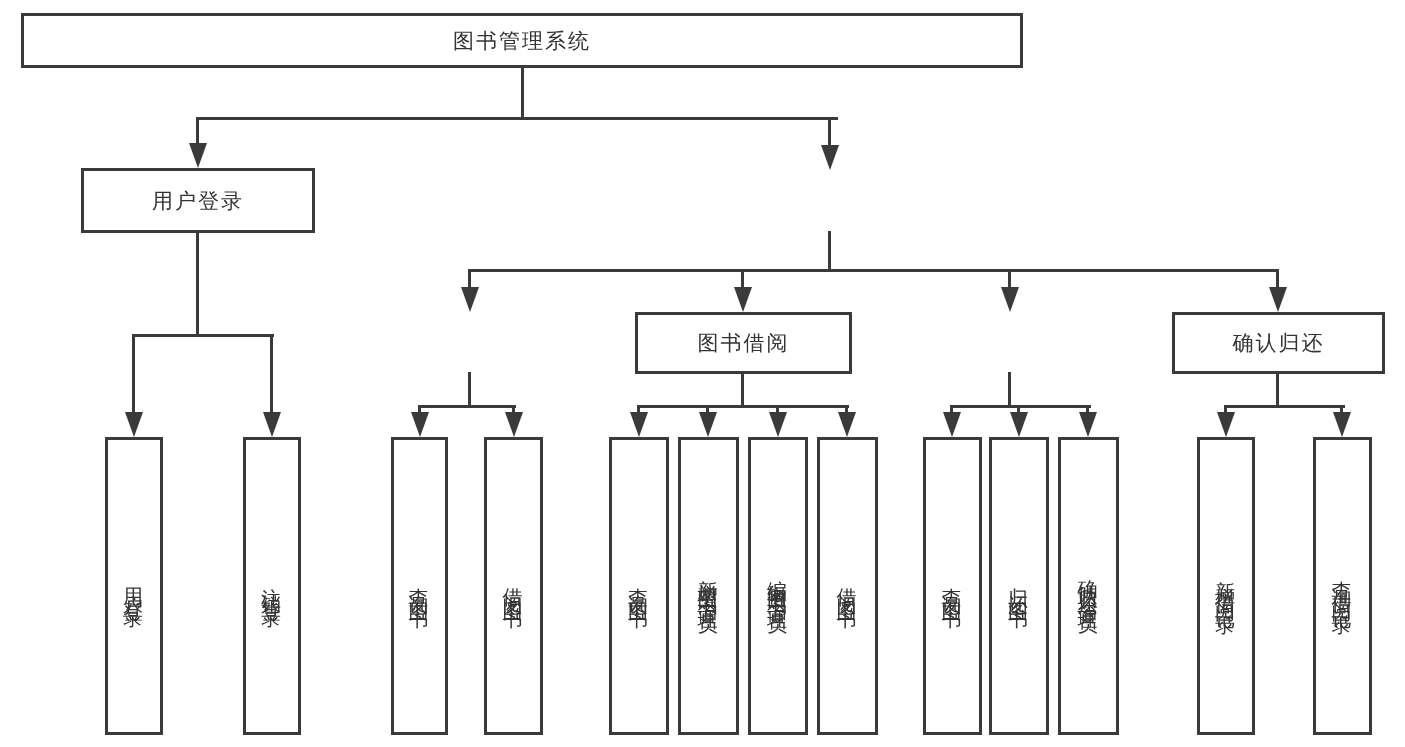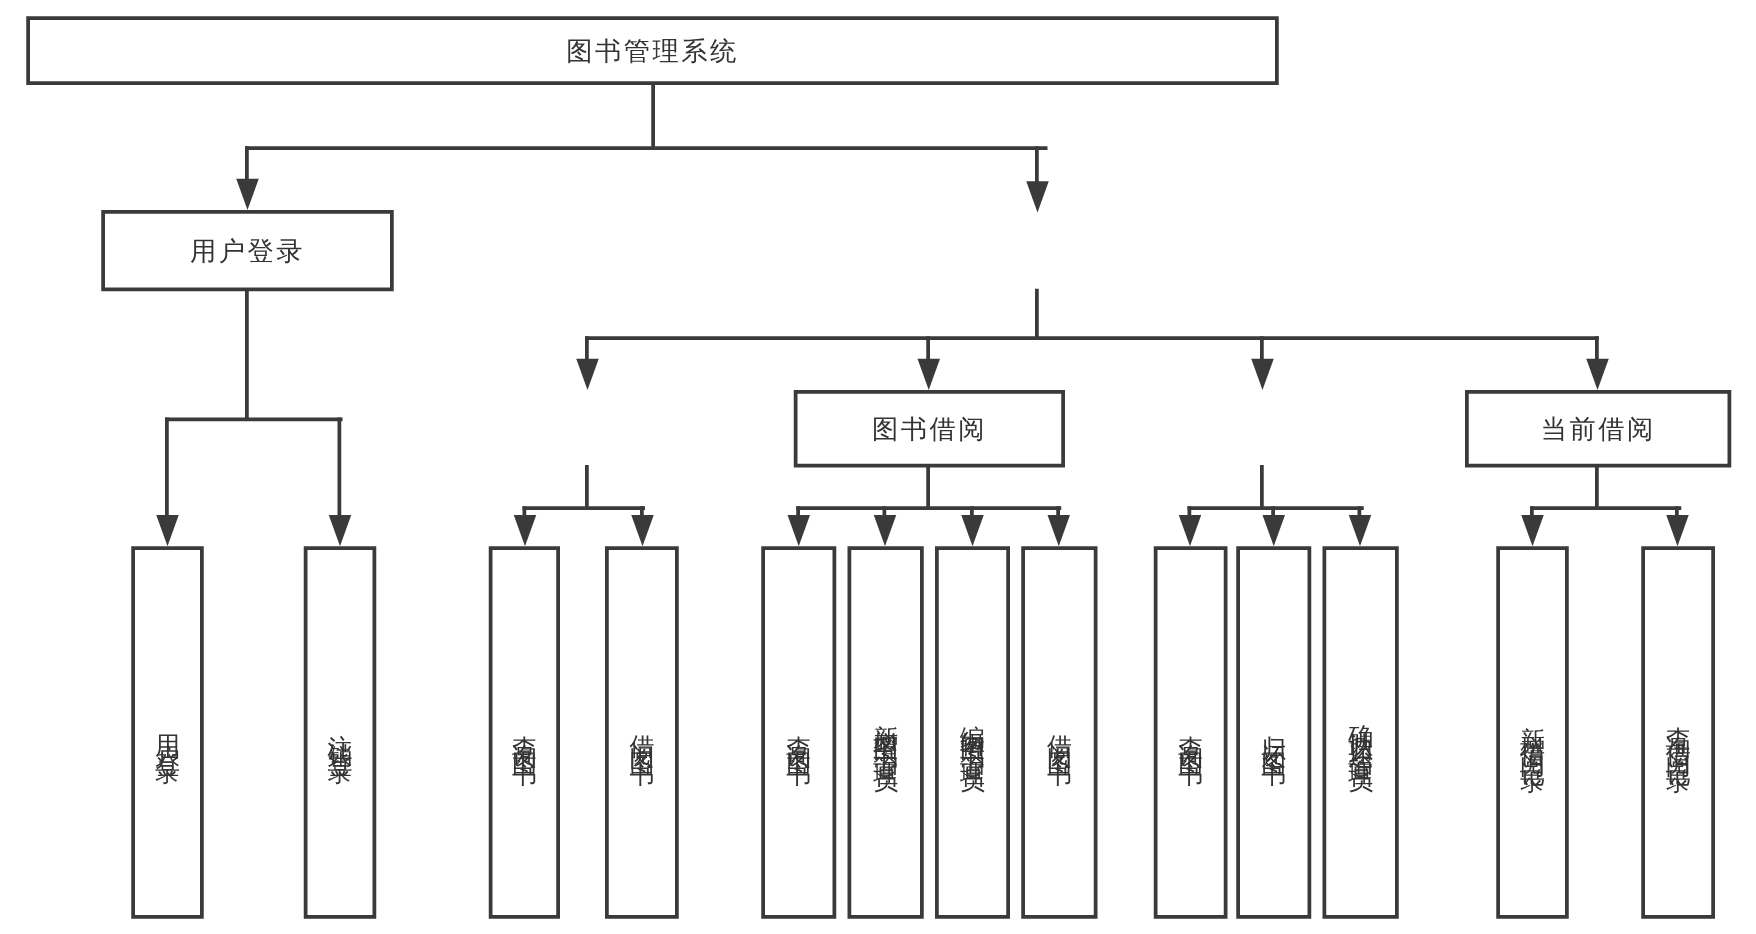--- a/index.html
+++ b/index.html
@@ -67,21 +67,21 @@
   <div class="arrow" style="left:734px;top:287px;"></div>
   <div class="vline" style="left:1008px;top:269px;height:19px;"></div>
   <div class="arrow" style="left:1001px;top:287px;"></div>
   <div class="vline" style="left:1276px;top:269px;height:19px;"></div>
   <div class="arrow" style="left:1269px;top:287px;"></div>
 
   <div class="box" style="left:635px;top:312px;width:217px;height:62px;">
     <span>图书借阅</span>
   </div>
   <div class="box" style="left:1172px;top:312px;width:213px;height:62px;">
-    <span>当前借阅</span>
+    <span>确认归还</span>
   </div>
 
   <div class="vline" style="left:468px;top:372px;height:36px;"></div>
   <div class="hline" style="left:418px;top:405px;width:98px;"></div>
   <div class="vline" style="left:418px;top:405px;height:10px;"></div>
   <div class="arrow" style="left:411px;top:412px;"></div>
   <div class="vline" style="left:512px;top:405px;height:10px;"></div>
   <div class="arrow" style="left:505px;top:412px;"></div>
 
   <div class="vline" style="left:741px;top:372px;height:36px;"></div>

